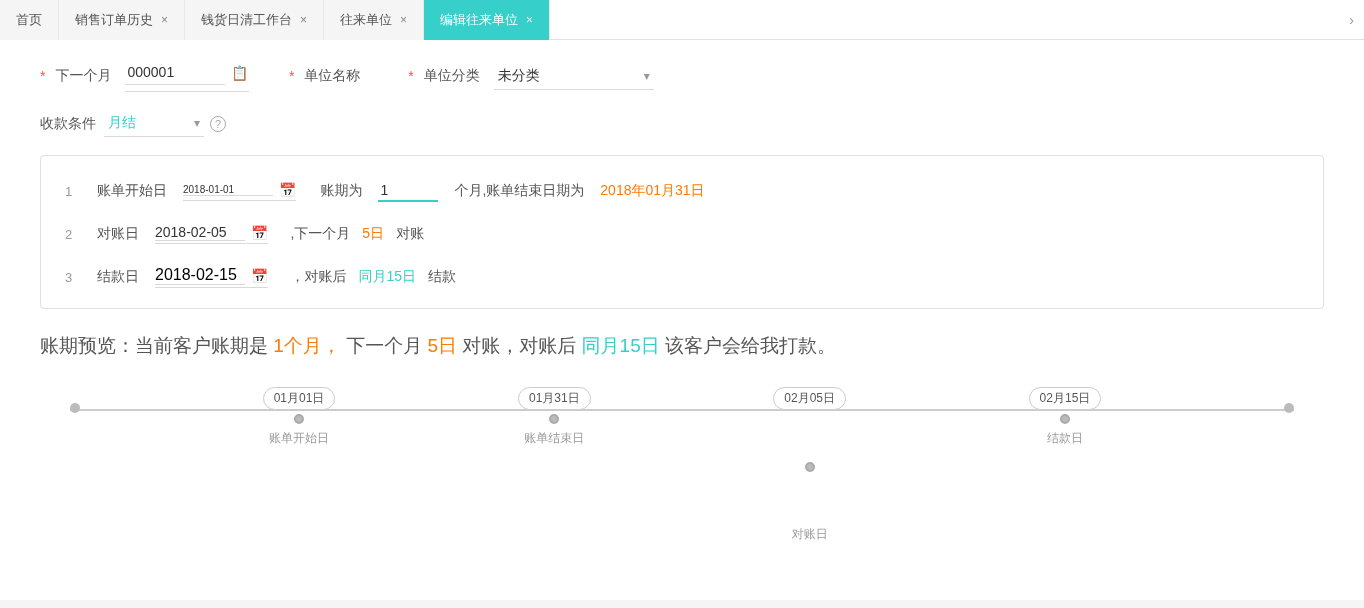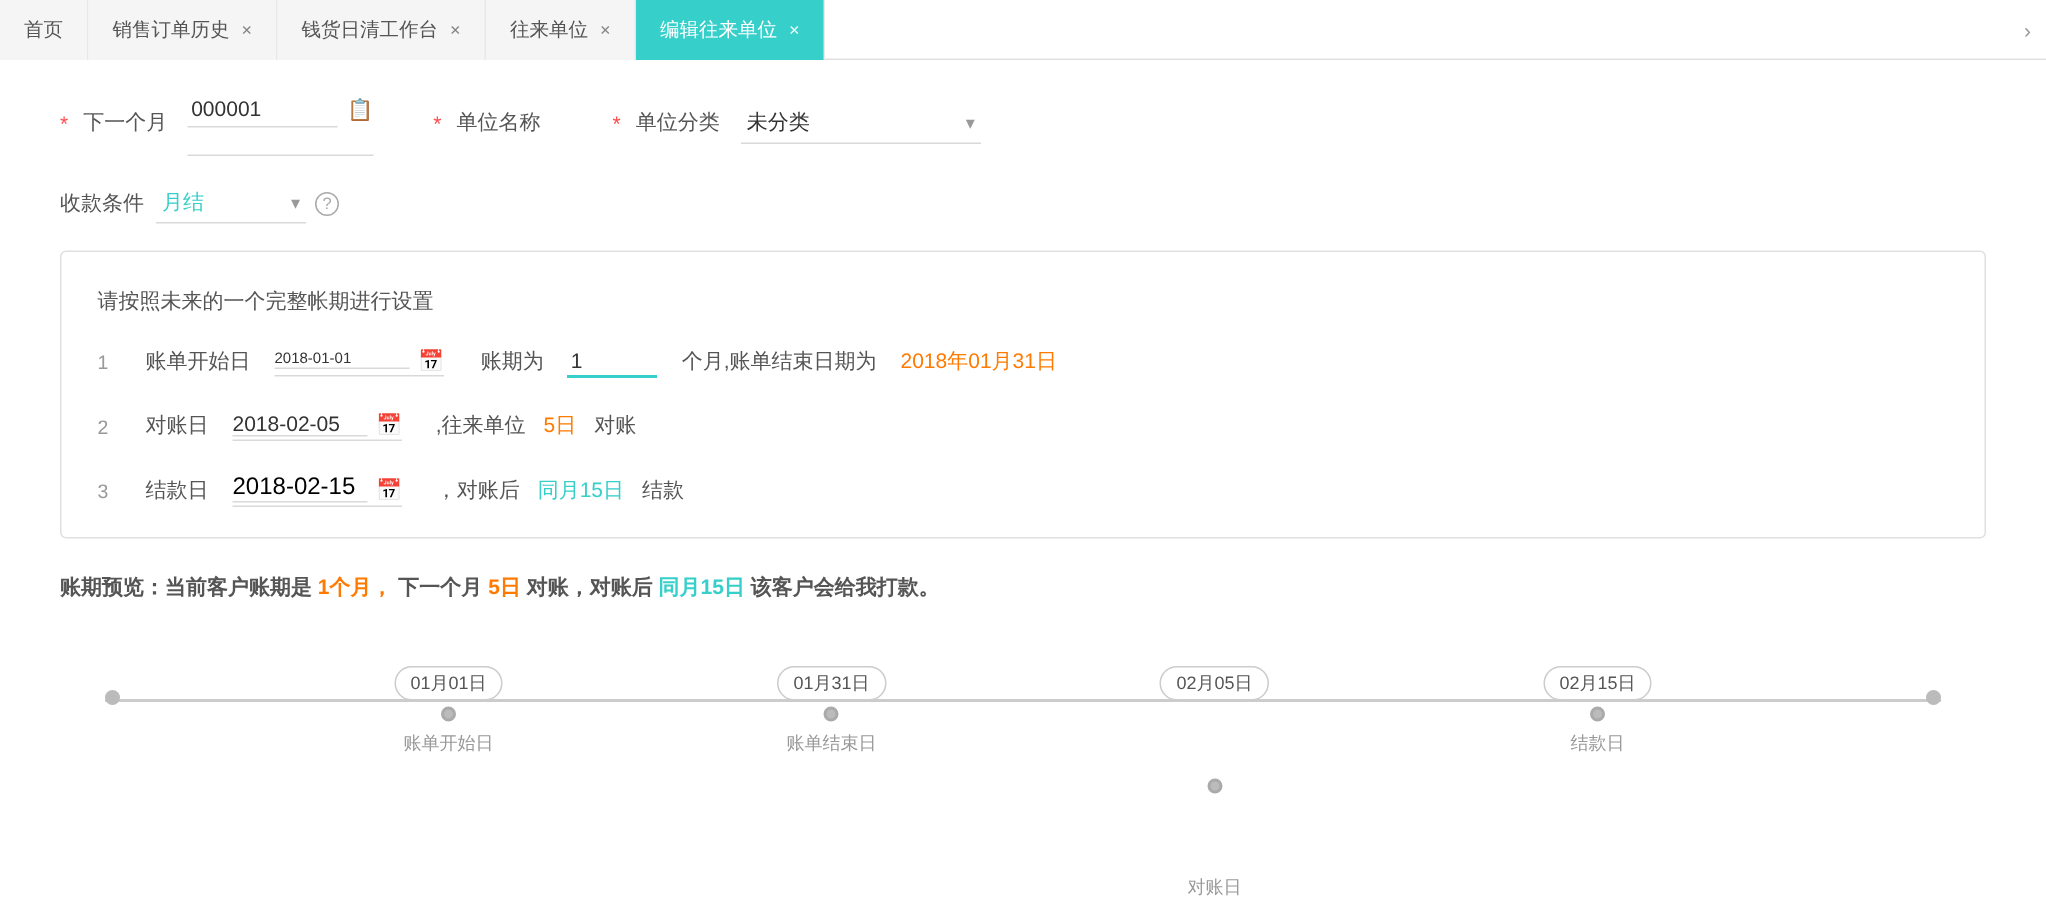--- a/index.html
+++ b/index.html
@@ -110,21 +110,21 @@
       padding: 4px 4px;
       font-size: 14px;
       color: #333;
       background: transparent;
       min-width: 120px;
     }
     .input-with-icon {
       display: flex;
       align-items: center;
       border-bottom: 1px solid #d9d9d9;
-      padding-bottom: 18px;
+      padding-bottom: 6px;
     }
     .input-with-icon input {
       border: none;
       outline: none;
       background: transparent;
       font-size: 14px;
       color: #333;
       min-width: 100px;
     }
     .calendar-icon {
@@ -217,25 +217,24 @@
       font-size: 14px;
       color: #333;
       width: 60px;
       text-align: left;
       background: transparent;
       padding: 2px 2px;
     }
 
     
     .preview-text {
-      font-size: 14px;
-      color: #555;
-      margin-bottom: 40px;
+      font-size: 19px;
+      color: #555;
+      margin-bottom: 24px;
       line-height: 1.8;
-      font-weight: bold;
     }
     .timeline-badge {
       border: 1px solid #ccc;
       border-radius: 12px;
       padding: 2px 10px;
       font-size: 12px;
       color: #555;
       background: #fff;
       margin-bottom: 4px;
       white-space: nowrap;
@@ -324,21 +323,20 @@
     <div class="select-field" style="min-width:100px;">
       <span class="select-value">月结</span>
       <span class="dropdown-arrow">▾</span>
     </div>
     <div class="help-icon">
       <span>?</span>
     </div>
   </div>
 
   <div class="section-box">
-    <div class="section-title">请按照未来的一个完整帐期进行设置</div>
 
     <div class="period-row">
       <span class="period-num">1</span>
       <span class="period-field-label">账单开始日</span>
       <div class="period-date-input">
         <input value="2018-01-01" style="border-top: none; border-right: none; border-left: none; border-image: initial; outline: none; background: transparent; font-size: 10px; color: rgb(51, 51, 51); width: 90px; border-bottom: 1px solid rgb(217, 217, 217);">
         <span class="calendar-icon">📅</span>
       </div>
       <span class="period-text" style="margin-left:8px;">账期为</span>
       <input class="number-input" value="1" style="margin: 0px 4px;">
@@ -346,21 +344,21 @@
       <span class="period-text highlight-orange" style="margin-left:4px;">2018年01月31日</span>
     </div>
 
     <div class="period-row">
       <span class="period-num">2</span>
       <span class="period-field-label">对账日</span>
       <div class="period-date-input">
         <input value="2018-02-05" style="border-top: none; border-right: none; border-left: none; border-image: initial; outline: none; background: transparent; font-size: 14px; color: rgb(51, 51, 51); width: 90px; border-bottom: 1px solid rgb(217, 217, 217);">
         <span class="calendar-icon">📅</span>
       </div>
-      <span class="period-text" style="margin-left:6px;">,往来单位</span>
+      <span class="period-text" style="margin-left:6px;">,下一个月</span>
       <span class="period-text highlight-orange">5日</span>
       <span class="period-text">对账</span>
     </div>
 
     <div class="period-row" style="margin-bottom:0;">
       <span class="period-num">3</span>
       <span class="period-field-label">结款日</span>
       <div class="period-date-input">
         <input value="2018-02-15" style="border-top: none; border-right: none; border-left: none; border-image: initial; outline: none; background: transparent; font-size: 16px; color: #000000; width: 90px; border-bottom: 1px solid rgb(217, 217, 217);">
         <span class="calendar-icon">📅</span>

